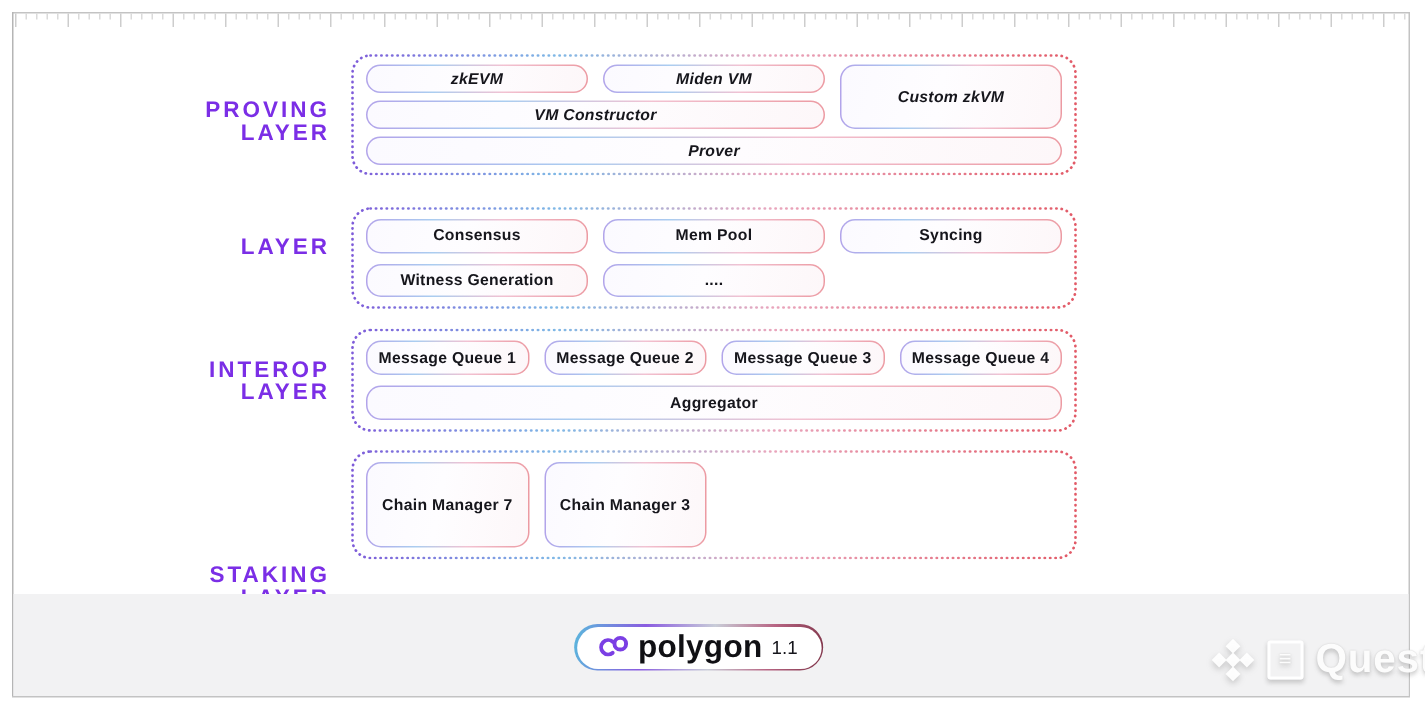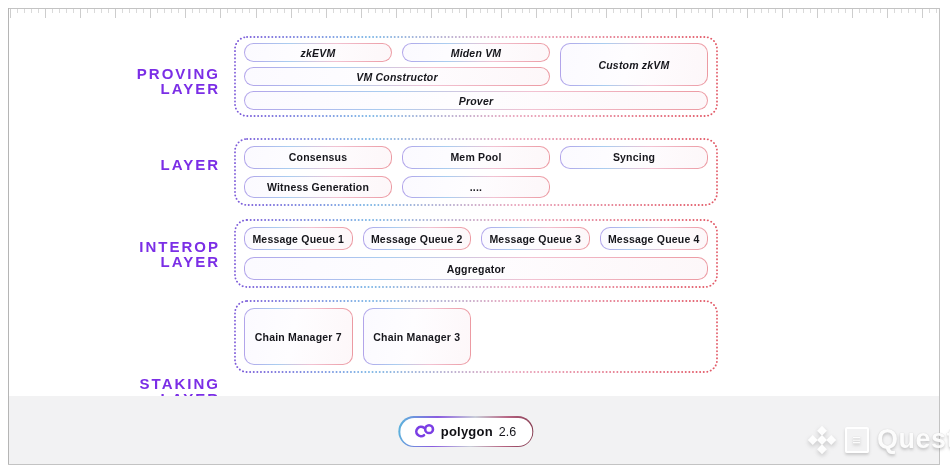--- a/index.html
+++ b/index.html
@@ -61,21 +61,21 @@
   .brand-pill{
     position:absolute;left:466px;top:416px;transform:translateX(-50%);
     height:31px;padding:1.5px;border-radius:17px;
     background:linear-gradient(100deg,#5ab8dc 0%,#8a5ce0 28%,#c9cdd8 55%,#b86684 78%,#7e3347 100%);
     box-sizing:border-box;
   }
   .brand-pill-inner{
     height:100%;border-radius:15px;background:#ffffff;
     display:flex;align-items:center;gap:6px;padding:0 16px 0 13px;
   }
-  .brand-name{font-size:13px;font-weight:700;color:#101014;letter-spacing:.2px;}
+  .brand-name{font-size:21px;font-weight:700;color:#101014;letter-spacing:.2px;}
   .brand-version{font-size:12.5px;font-weight:500;color:#16161c;margin-top:1px;}
   
   .watermark{
     position:absolute;right:-6px;top:424px;display:flex;align-items:center;gap:6px;
     color:rgba(255,255,255,.94);font-weight:700;font-size:27px;letter-spacing:.5px;
     text-shadow:0 0 1px #c9c9c9,0 2px 3px rgba(110,110,110,.35);
     white-space:nowrap;
   }
   .wm-glyph{
     display:inline-flex;align-items:center;justify-content:center;
@@ -497,21 +497,21 @@
   </div>
 
   <div class="footer"></div>
   <div class="brand-pill">
     <div class="brand-pill-inner">
       <svg width="22" height="17" viewBox="0 0 26 20">
         <path d="M12.6 5.6 A5.6 5.6 0 1 0 12.6 14.4" fill="none" stroke="#7b3fe4" stroke-width="3.1" stroke-linecap="round"></path>
         <circle cx="18.6" cy="7.2" r="4.6" fill="none" stroke="#7b3fe4" stroke-width="3.1"></circle>
       </svg>
       <span class="brand-name">polygon</span>
-      <span class="brand-version">2.6</span>
+      <span class="brand-version">1.1</span>
     </div>
   </div>
 
   <div class="watermark">
     <svg class="wm-diamond" width="30" height="30" viewBox="0 0 24 24">
       <g fill="rgba(255,255,255,.94)">
         <rect x="9.2" y="1.8" width="5.6" height="5.6" transform="rotate(45 12 4.6)"></rect>
         <rect x="1.8" y="9.2" width="5.6" height="5.6" transform="rotate(45 4.6 12)"></rect>
         <rect x="16.6" y="9.2" width="5.6" height="5.6" transform="rotate(45 19.4 12)"></rect>
         <rect x="9.2" y="9.2" width="5.6" height="5.6" transform="rotate(45 12 12)"></rect>

